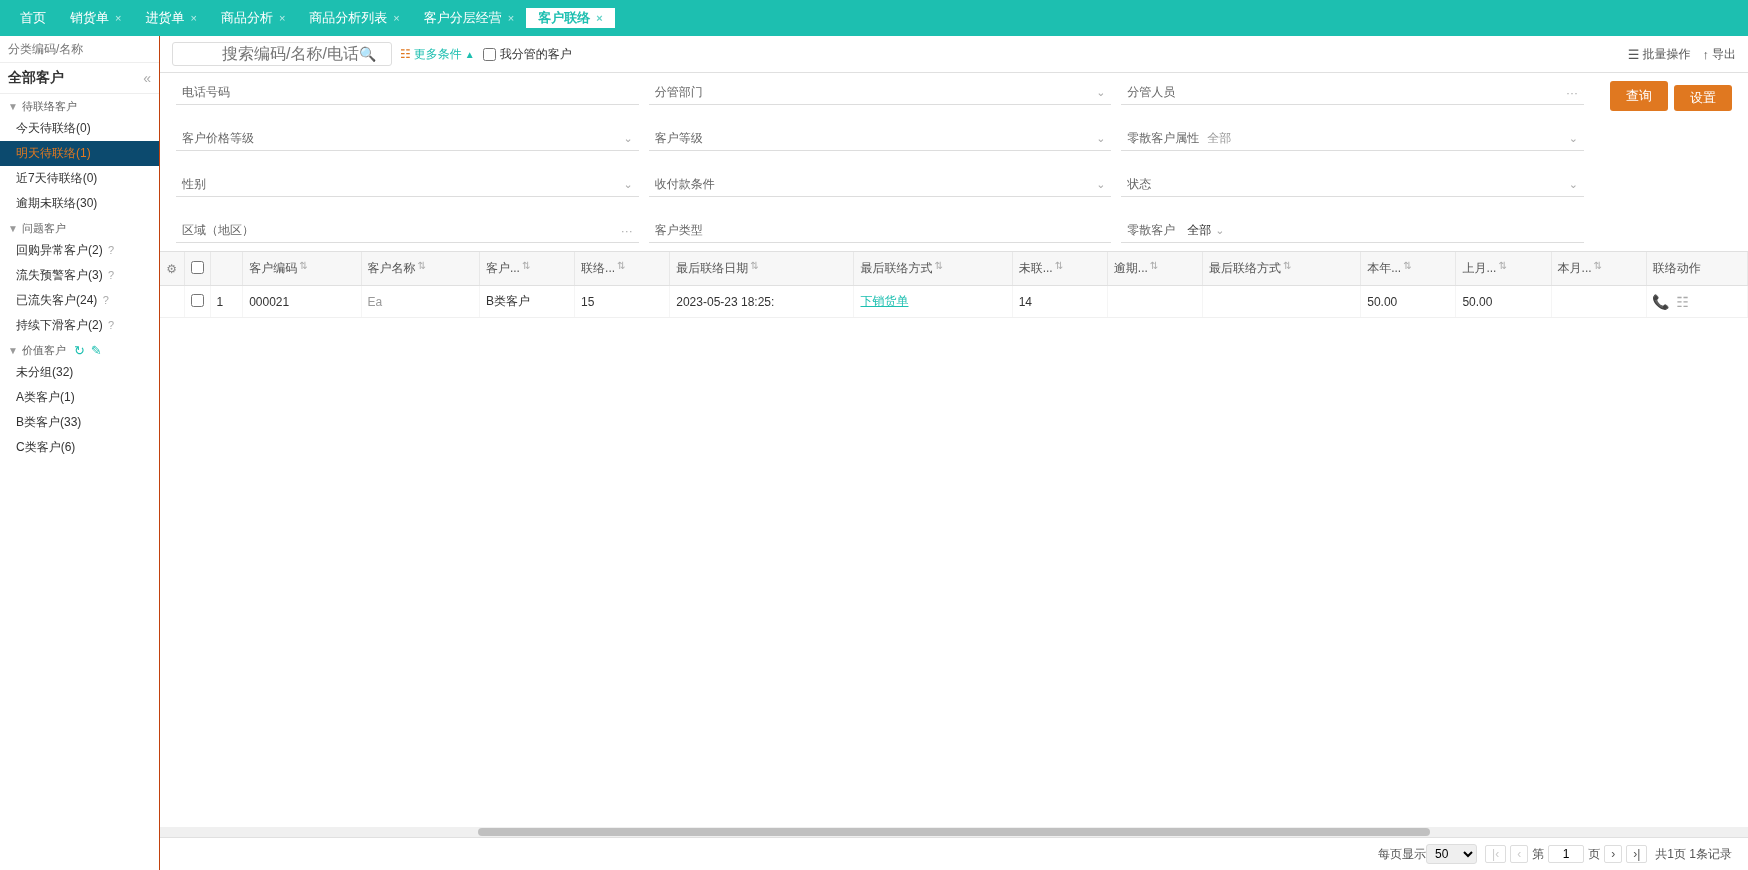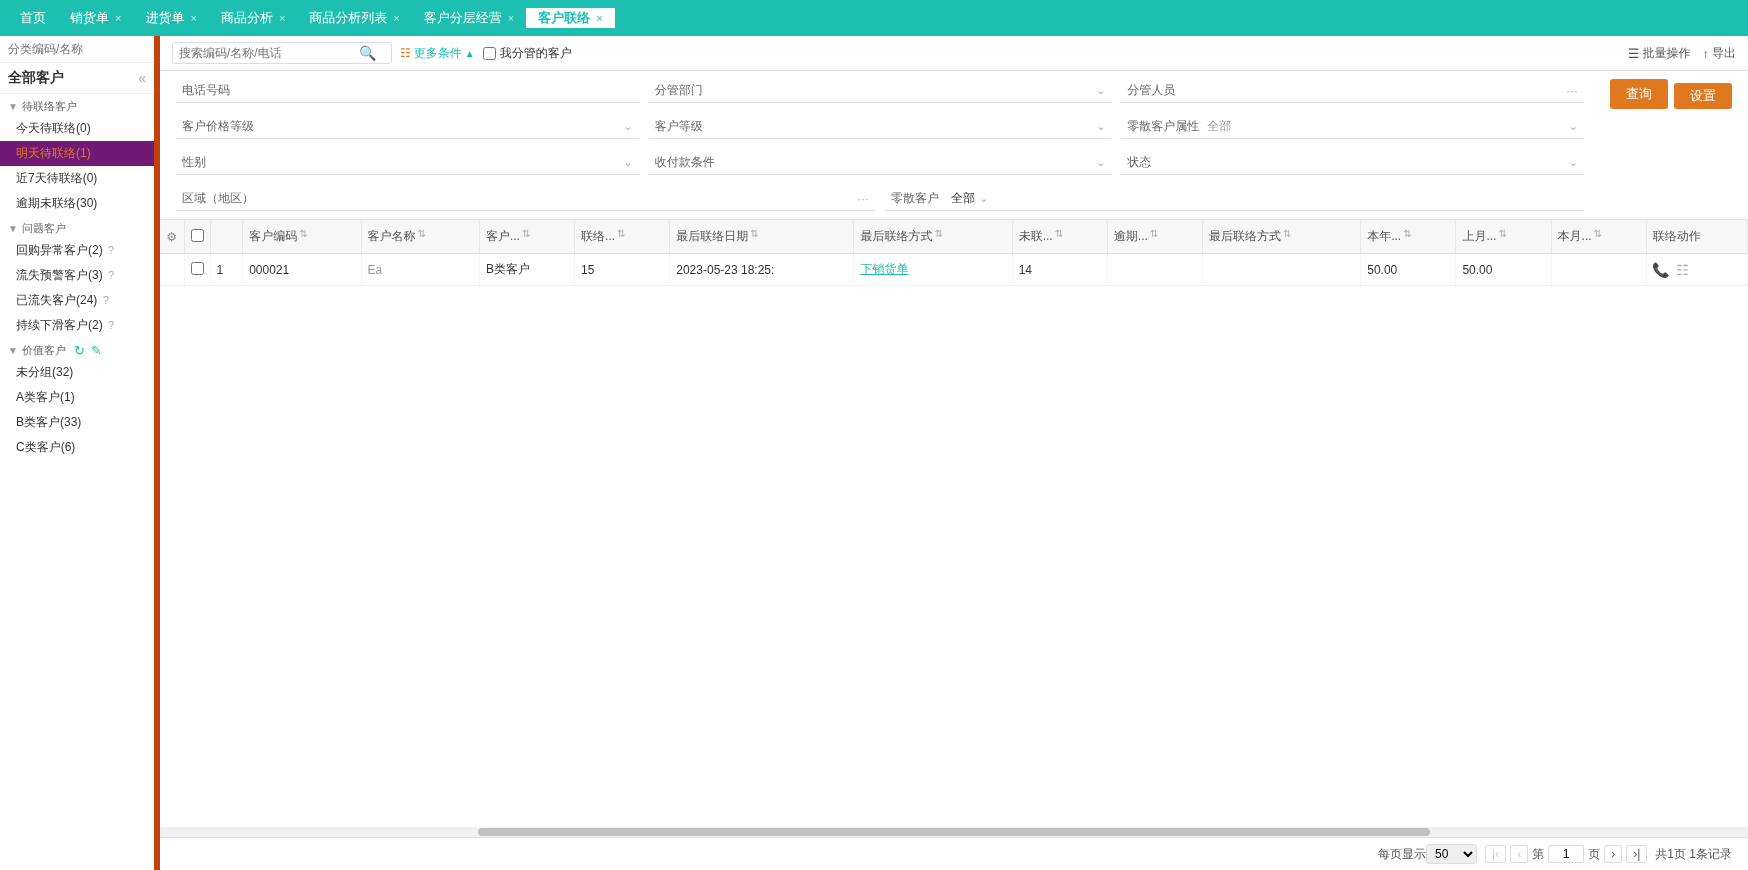--- a/index.html
+++ b/index.html
@@ -37,21 +37,21 @@
     
     .main-layout {
       display: flex;
       height: calc(100vh - 36px);
     }
 
     
     .sidebar {
       width: 160px;
       background: #fff;
-      border-right: 6px solid #c2410c;
+      border-right: 1px solid #c2410c;
       display: flex;
       flex-direction: column;
       overflow-y: auto;
       flex-shrink: 0;
     }
     .sidebar-search {
       display: flex;
       align-items: center;
       padding: 6px 8px;
       border-bottom: 1px solid #eee;
@@ -92,21 +92,21 @@
       font-size: 10px;
       color: #999;
     }
     .sidebar-item {
       padding: 4px 8px 4px 16px;
       cursor: pointer;
       color: #333;
       font-size: 12px;
     }
     .sidebar-item.active {
-      background: #701a75;
+      background: #0c4a6e;
       color: #e07820;
     }
 
     
     .content-area {
       flex: 1;
       display: flex;
       flex-direction: column;
       overflow: hidden;
     }
@@ -125,23 +125,24 @@
       align-items: center;
       border: 1px solid #ddd;
       border-radius: 3px;
       padding: 2px 6px;
       background: #fff;
       width: 220px;
     }
     .search-input-wrap input {
       border: none;
       outline: none;
-      font-size: 12px;
+      font-size: 16px;
       width: 180px;
       color: #999;
+      text-align: right;
     }
     .search-btn {
       background: none;
       border: none;
       cursor: pointer;
       color: #1dbfb0;
       font-size: 14px;
     }
     .more-conditions-btn {
       display: flex;
@@ -187,21 +188,21 @@
     
     .filter-panel {
       background: #fff;
       padding: 8px 16px;
       border-bottom: 1px solid #e0e0e0;
     }
     .filter-row {
       display: flex;
       align-items: center;
       gap: 0;
-      margin-bottom: 6px;
+      margin-bottom: 16px;
     }
     .filter-row:last-child { margin-bottom: 0; }
     .filter-field {
       display: flex;
       align-items: center;
       flex: 1;
       border-bottom: 1px solid #ddd;
       padding: 3px 6px;
       margin-right: 10px;
       min-width: 0;
@@ -565,20 +566,24 @@
               <span class="filter-field-value"></span>
               <span class="filter-field-arrow">⌄</span>
             </div>
           </div>
 
           <div class="filter-row">
             <div class="filter-field">
               <span class="filter-field-label">区域（地区）</span>
               <span class="filter-field-value"></span>
               <span class="filter-field-dots">···</span>
+            </div>
+            <div class="filter-field">
+              <span class="filter-field-label">客户类型</span>
+              <span class="filter-field-value"></span>
             </div>
             <div class="filter-field">
               <span class="filter-field-label">零散客户</span>
               <span style="margin-left:4px;color:#333;">全部</span>
               <span class="filter-field-arrow">⌄</span>
             </div>
           </div>
         </div>
         <div class="query-set-group">
           <button class="query-btn">查询</button>

